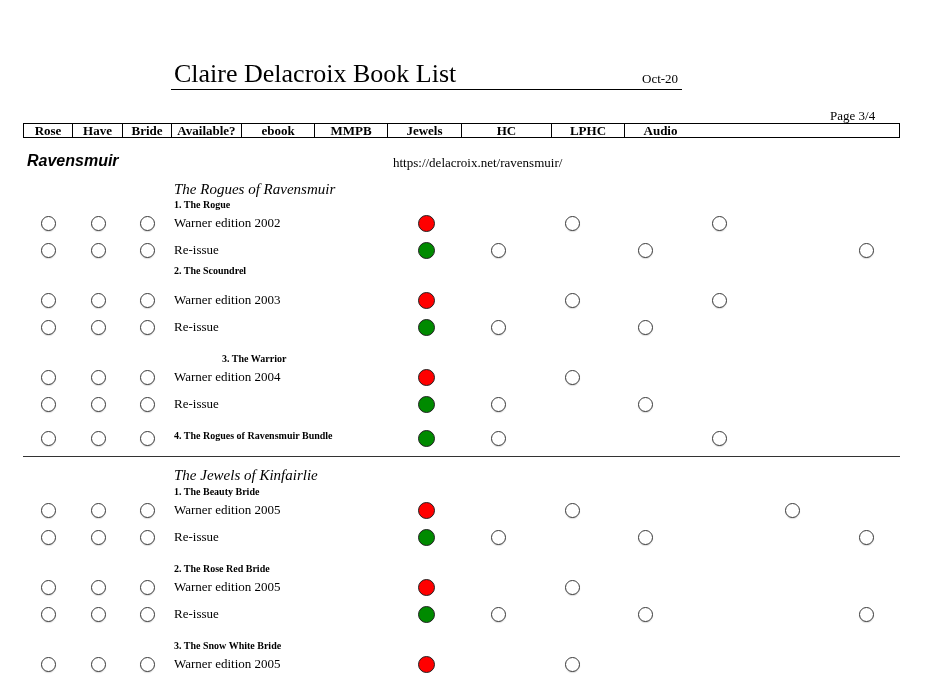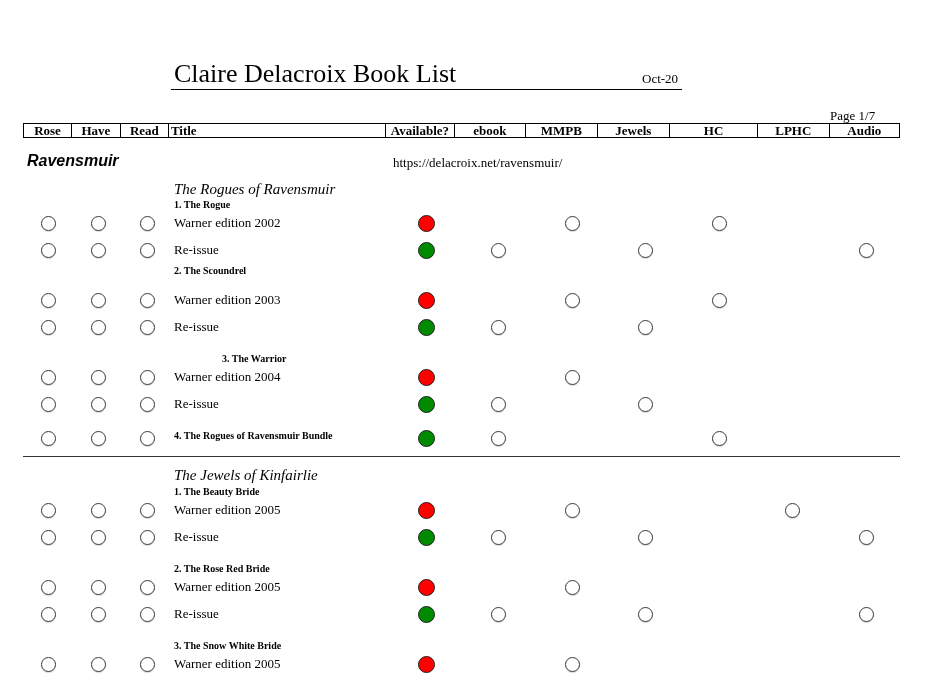--- a/index.html
+++ b/index.html
@@ -25,27 +25,26 @@
            box-sizing: border-box; background: #fff; box-shadow: 0 1px 1px rgba(0,0,0,0.15); }
   .dot { width: 17px; height: 17px; border: 1px solid #222; border-radius: 50%; box-sizing: border-box; }
   .sep { left: 23px; top: 456px; width: 877px; height: 0; border-top: 1.5px solid #333; }
 </style>
 </head>
 <body>
 
 <div class="abs title">Claire Delacroix Book List</div>
 <div class="abs date">Oct-20</div>
 <div class="abs title-rule"></div>
-<div class="abs page">Page 1/7</div>
+<div class="abs page">Page 3/4</div>
 
 <div class="abs hdr">
   <div class="c" style="width:49px">Rose</div>
   <div class="c" style="width:50px">Have</div>
-  <div class="c" style="width:49px">Read</div>
-  <div class="c left" style="width:222px">Title</div>
+  <div class="c" style="width:49px">Bride</div>
   <div class="c" style="width:70px">Available?</div>
   <div class="c" style="width:73px">ebook</div>
   <div class="c" style="width:73px">MMPB</div>
   <div class="c" style="width:74px">Jewels</div>
   <div class="c" style="width:90px">HC</div>
   <div class="c" style="width:73px">LPHC</div>
   <div class="c" style="width:71px">Audio</div>
 </div>
 
 <div class="abs series" style="left:27px;top:152px">Ravensmuir</div>

